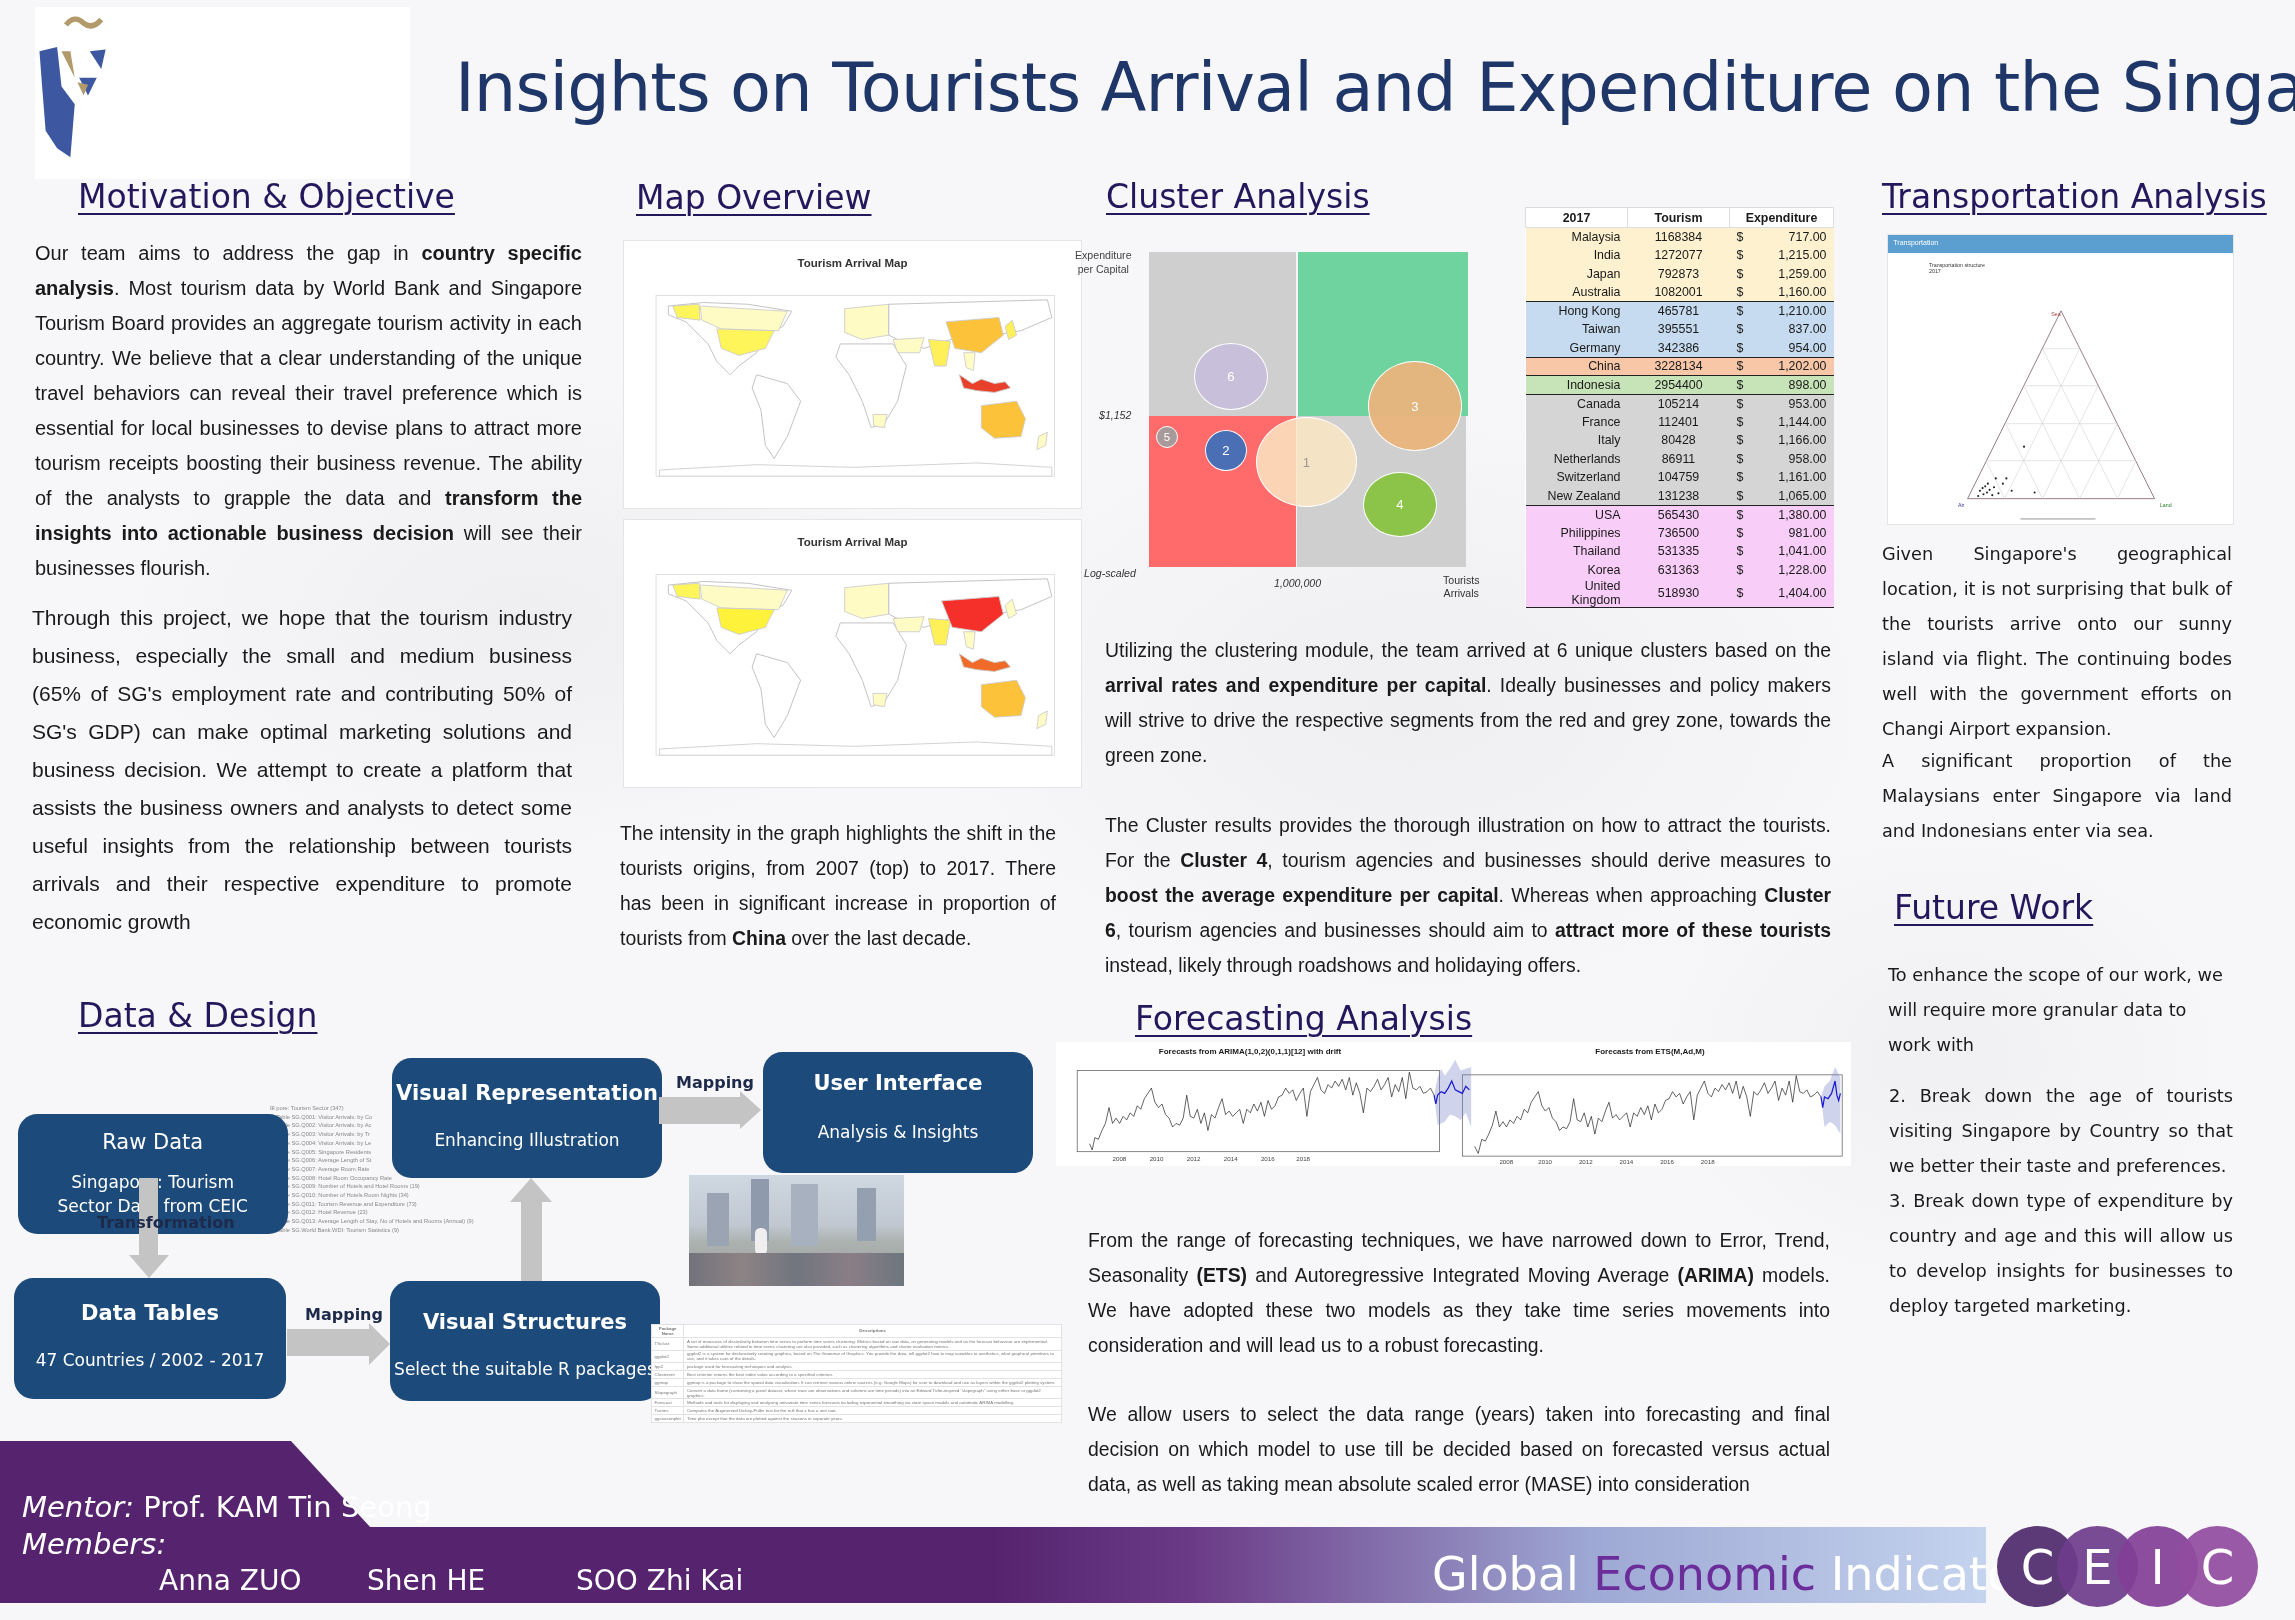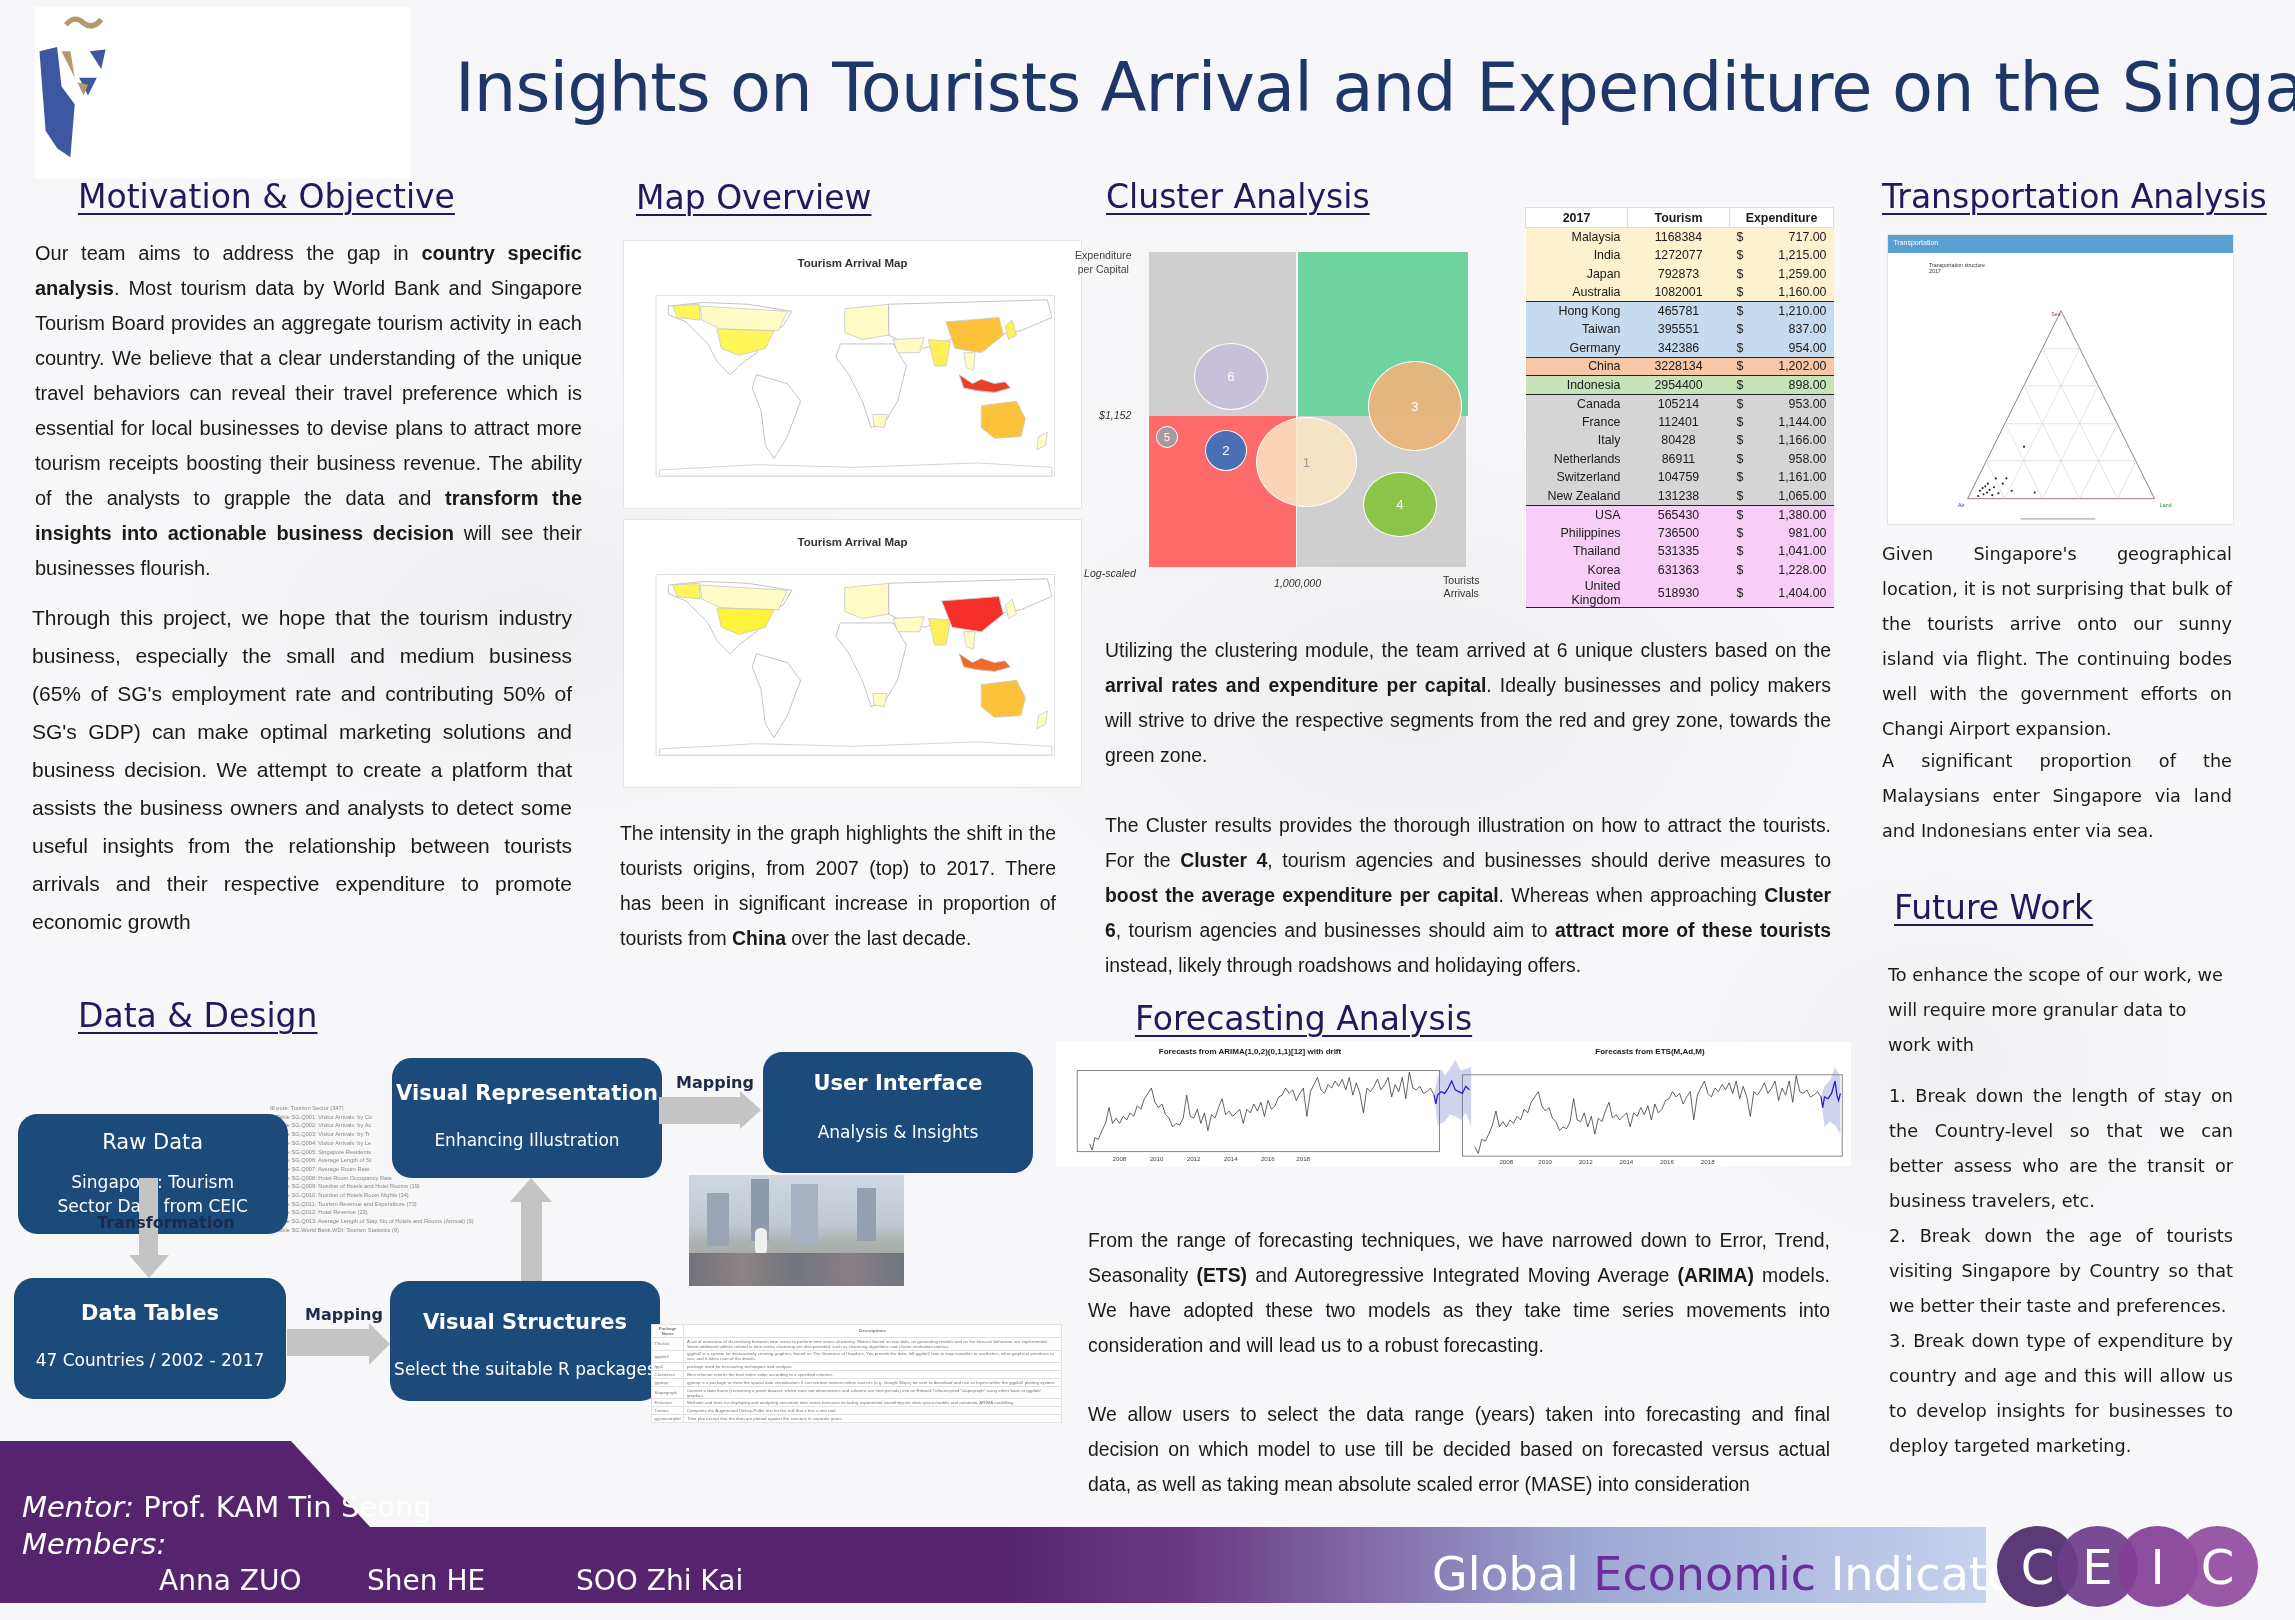--- a/index.html
+++ b/index.html
@@ -365,21 +365,20 @@
     <text x="308" y="308" font-size="6" fill="#308030">Land</text>
     <line x1="150" y1="322" x2="235" y2="322" stroke="#555" stroke-width="0.7"></line>
   </svg>
 </div>
 <div class="abs para" style="left:1882px;top:537px;width:350px;font-size:19.4px;line-height:35px;font-family:'DejaVu Sans',sans-serif;font-size:17.7px">Given Singapore's geographical location, it is not surprising that bulk of the tourists arrive onto our sunny island via flight. The continuing bodes well with the government efforts on Changi Airport expansion.</div>
 <div class="abs para" style="left:1882px;top:744px;width:350px;font-size:17.7px;line-height:35px;font-family:'DejaVu Sans',sans-serif">A significant proportion of the Malaysians enter Singapore via land and Indonesians enter via sea.</div>
 
 <div class="abs sec-head" style="left:1894px;top:888px">Future Work</div>
 <div class="abs" style="left:1888px;top:958px;width:346px;font-size:17.7px;line-height:35px;font-family:'DejaVu Sans',sans-serif;color:#1a1a1a">To enhance the scope of our work, we will require more granular data to work with</div>
 <div class="abs" style="left:1889px;top:1079px;width:344px;font-size:17.7px;line-height:35px;font-family:'DejaVu Sans',sans-serif;text-align:justify;color:#1a1a1a">
-  <div>1. Break down the length of stay on the Country-level so that we can better assess who are the transit or business travelers, etc.</div>
   <div>2. Break down the age of tourists visiting Singapore by Country so that we better their taste and preferences.</div>
   <div>3. Break down type of expenditure by country and age and this will allow us to develop insights for businesses to deploy targeted marketing.</div>
 </div>
 
 <div class="abs sec-head" style="left:78px;top:996px">Data &amp; Design</div>
 
 <div class="abs" style="left:270px;top:1104px;width:132px;font-size:5.7px;color:#888;line-height:8.7px" id="ceic-list">
     <div style="white-space: nowrap;">⊞  pore: Tourism Sector (347)</div>
     <div style="white-space: nowrap;">⊞  Table SG.Q001: Visitor Arrivals: by Co</div>
     <div style="white-space: nowrap;">⊞  Table SG.Q002: Visitor Arrivals: by Ac</div>

